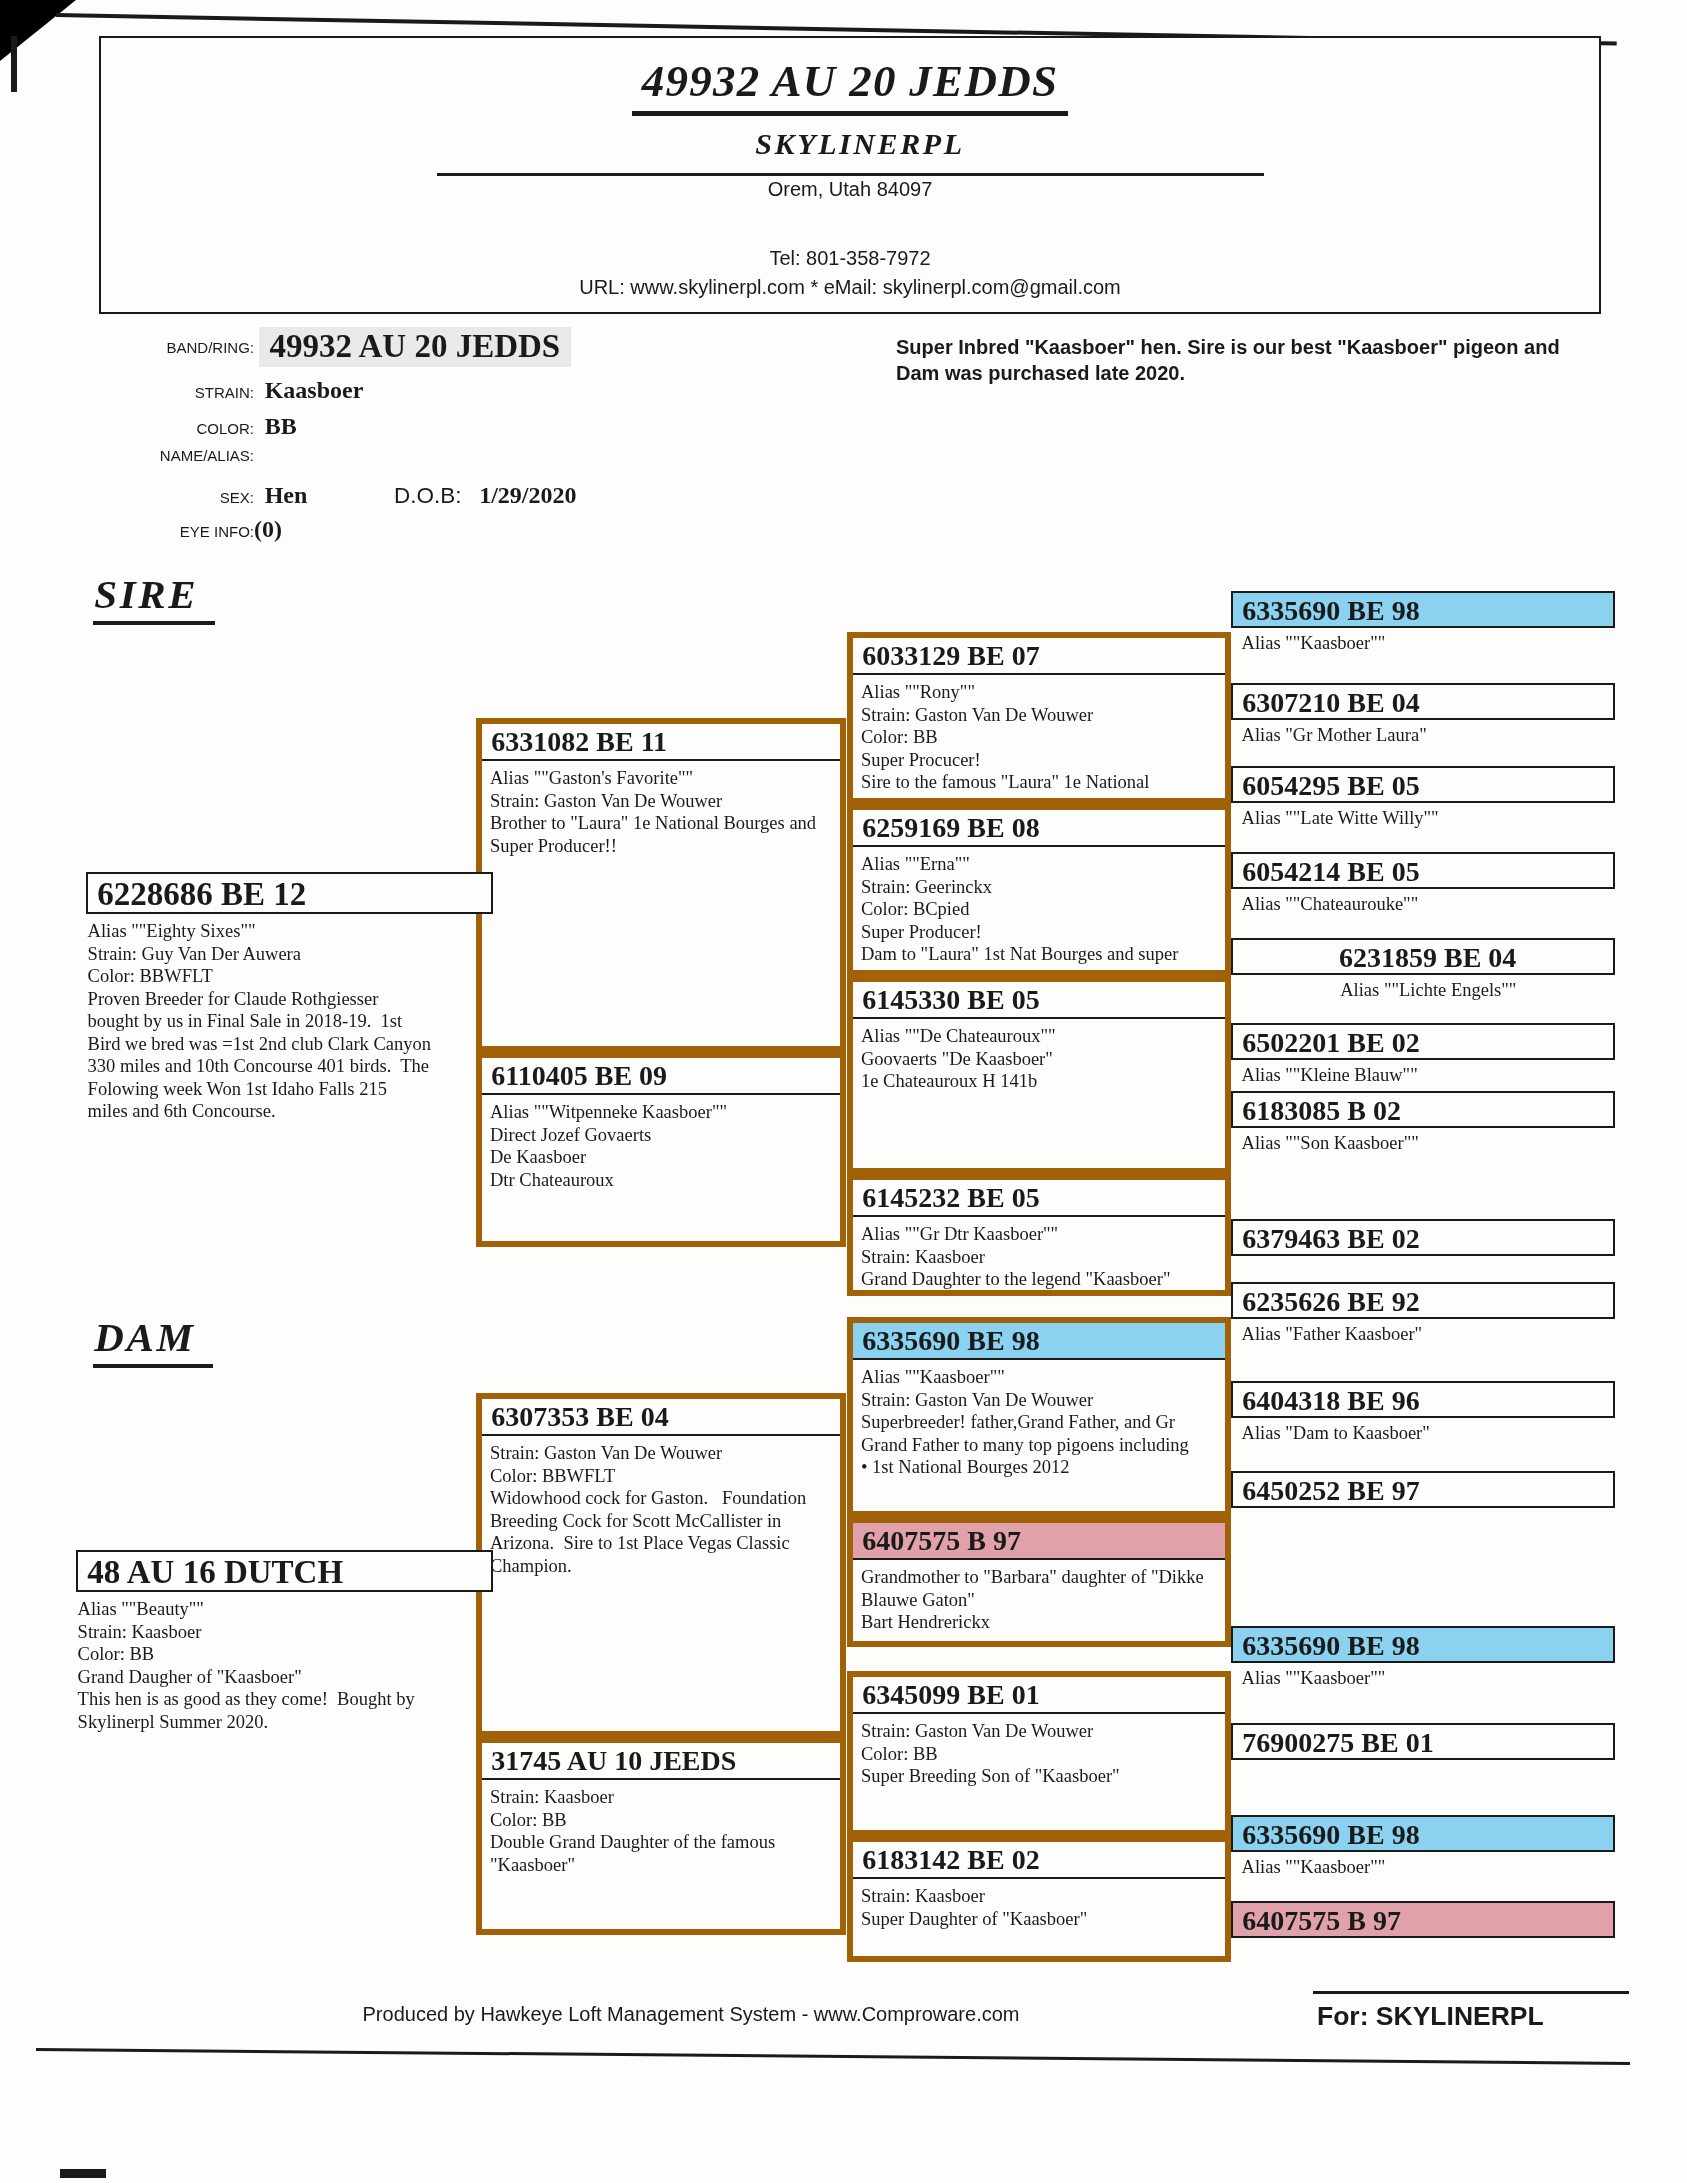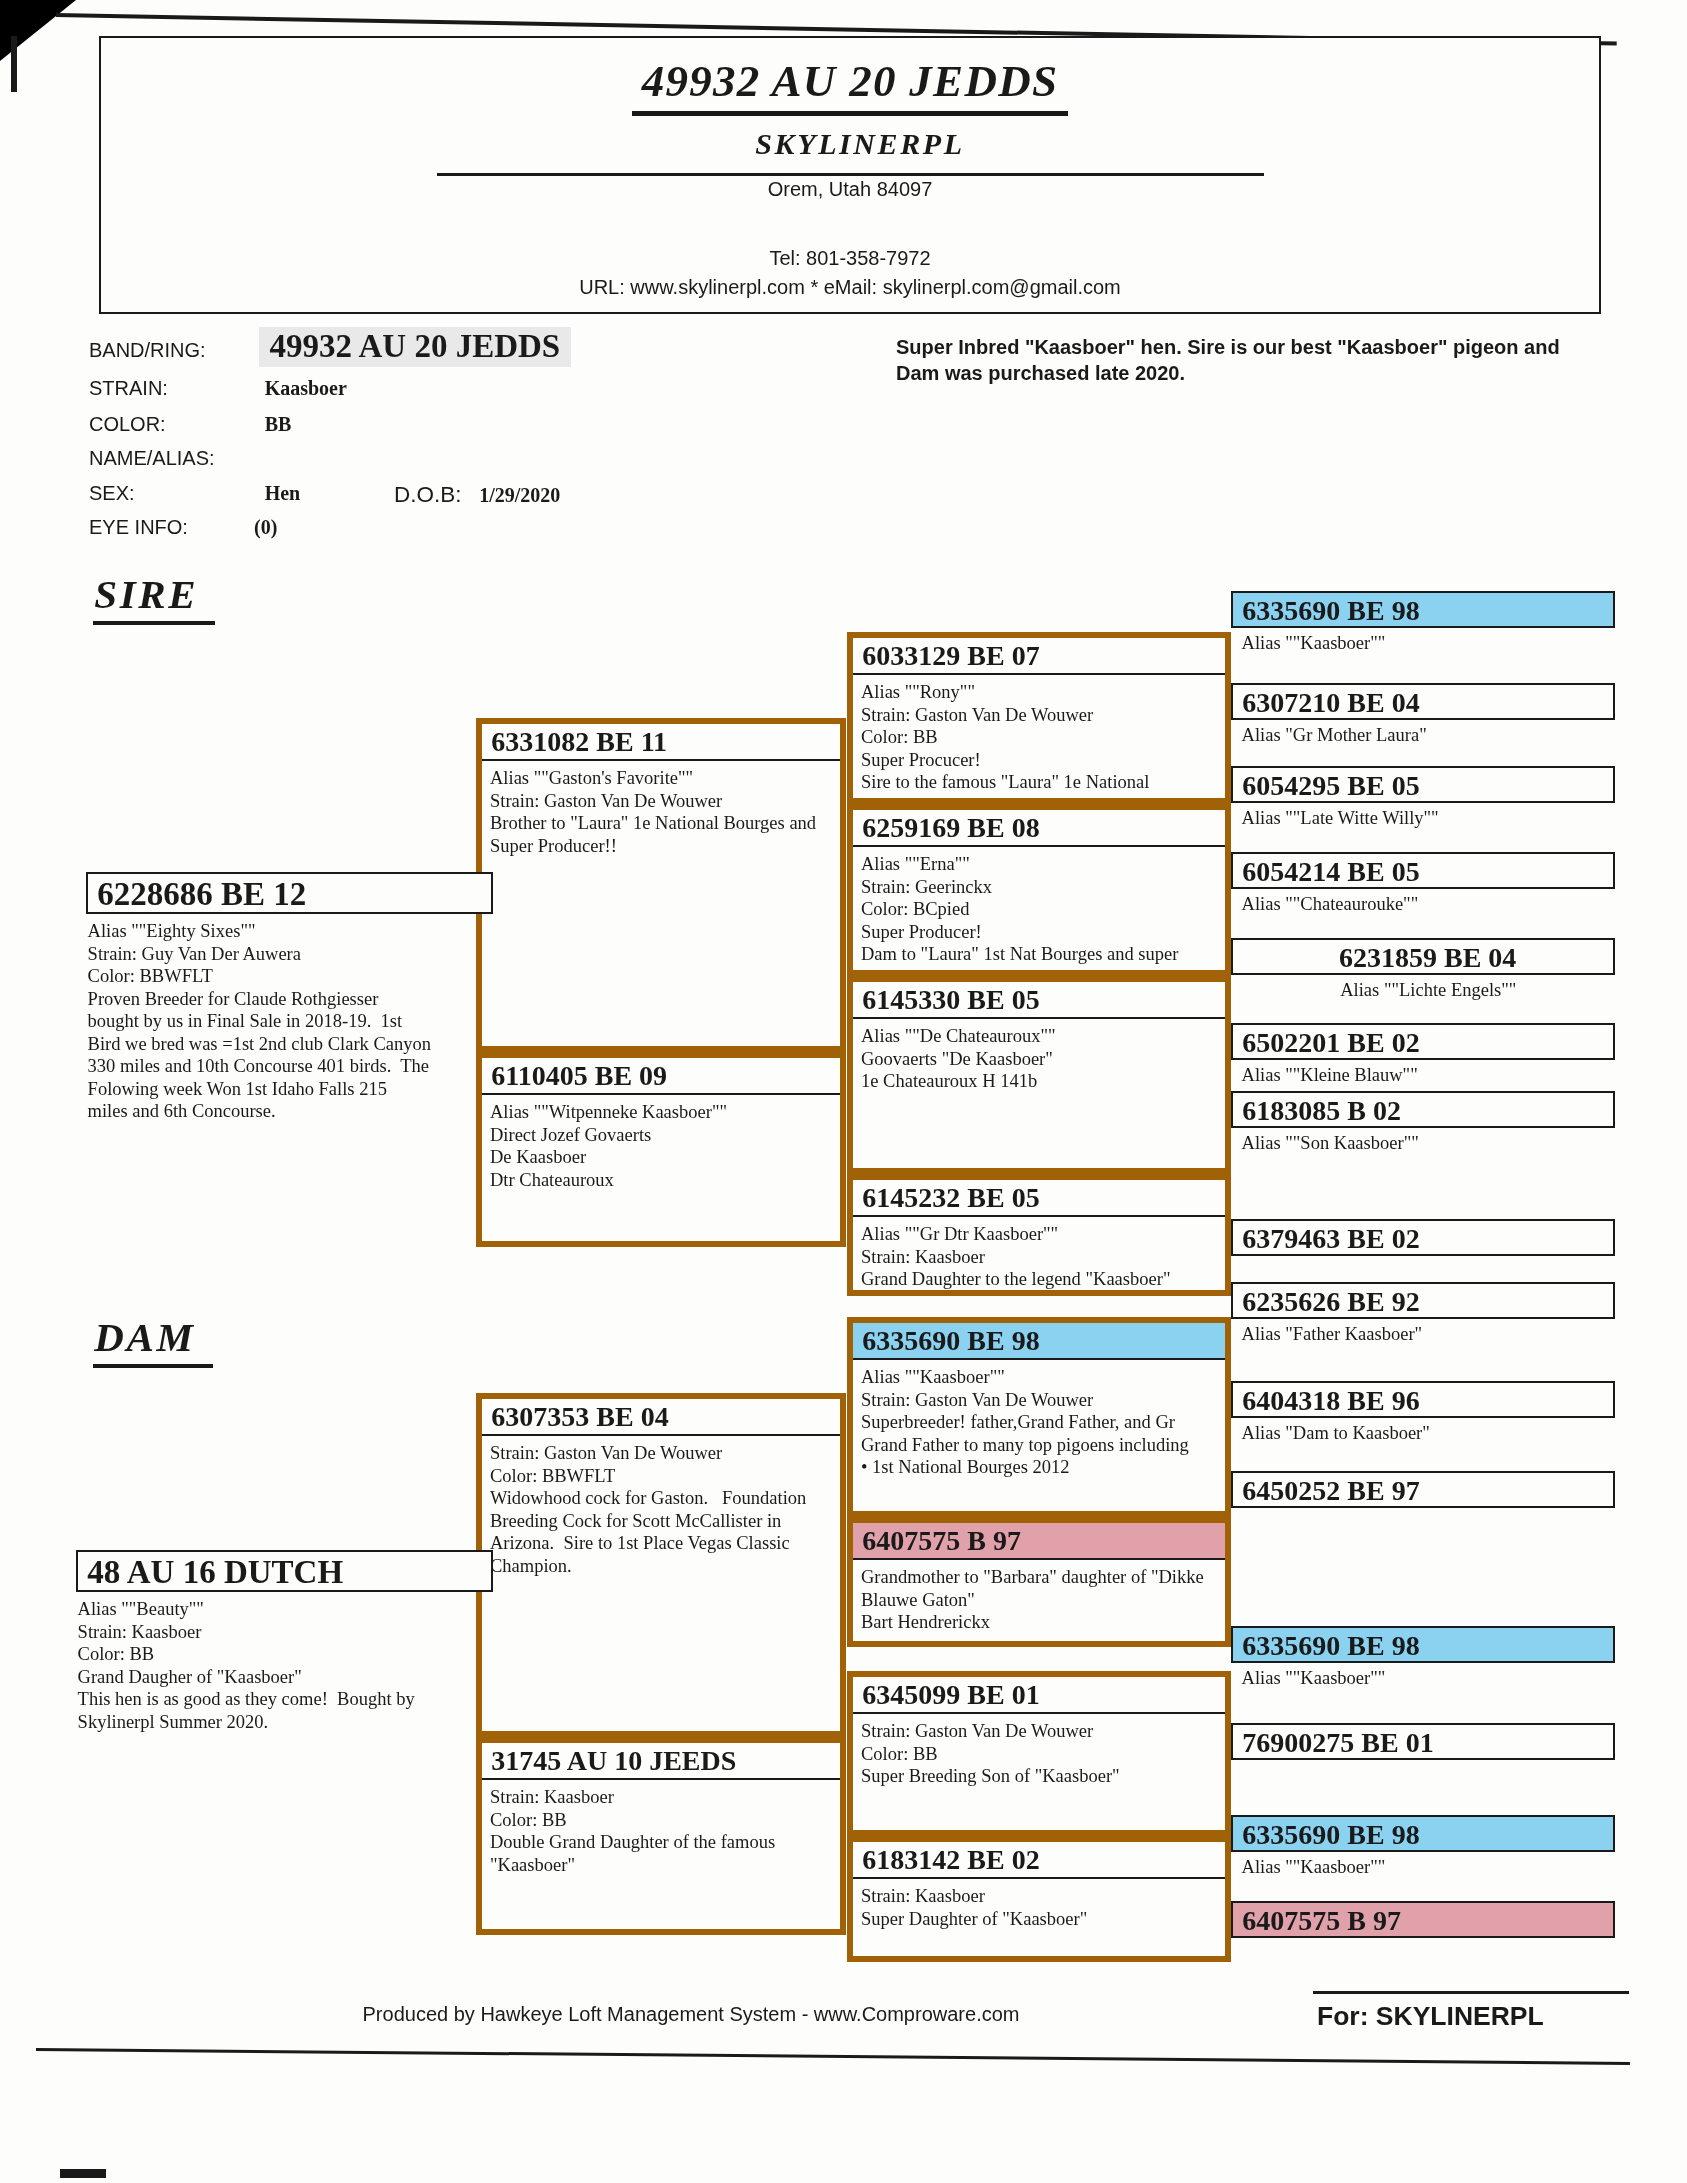--- a/index.html
+++ b/index.html
@@ -10,22 +10,22 @@
   .hd-box{box-sizing:border-box;border:2.6px solid #1a1a1a;text-align:center;background:#fdfdfb;}
   .title{display:inline-block;font-size:45px;font-weight:bold;font-style:italic;letter-spacing:1.3px;
          border-bottom:5.3px solid #1a1a1a;padding:0 9.3px 4px;margin-top:17px;}
   .loft{font-size:30px;font-weight:bold;font-style:italic;letter-spacing:2.6px;margin-top:10.6px;padding-left:20px;}
   .rule{width:827px;height:3.3px;background:#1a1a1a;margin:12px auto 2.6px;}
   .sans{font-family:"Liberation Sans",sans-serif;}
   .addr{font-size:20px;margin-top:1.3px;}
   .tel{font-size:20px;margin-top:46px;}
   .url{font-size:20px;margin-top:5.3px;}
   
-  .label{font-family:"Liberation Sans",sans-serif;font-size:20px;width:165px;text-align:left;display:inline-block;}
-  .bval{font-weight:bold;font-size:20px;}
+  .label{font-family:"Liberation Sans",sans-serif;font-size:15px;width:165px;text-align:right;display:inline-block;}
+  .bval{font-weight:bold;font-size:24px;}
   .band-big{font-weight:bold;font-size:33px;padding:1.3px 10.6px;}
   .note{font-family:"Liberation Sans",sans-serif;font-weight:bold;font-size:20px;line-height:26px;}
   
   .sec{font-size:41px;font-weight:bold;font-style:italic;letter-spacing:2.6px;
        border-bottom:4px solid #1a1a1a;padding:0 17px 2.6px 1.3px;display:inline-block;}
   
   .tall{box-sizing:border-box;border:6px solid #a16207;background:#fdfdfb;}
   .band{box-sizing:border-box;border-bottom:2.6px solid #1a1a1a;font-weight:bold;font-size:28px;
         line-height:33px;height:37px;padding:0.7px 0 0 9.3px;white-space:nowrap;background:#fdfdfb;}
   .hdr-solo{box-sizing:border-box;border:2.6px solid #1a1a1a;font-weight:bold;font-size:28px;

